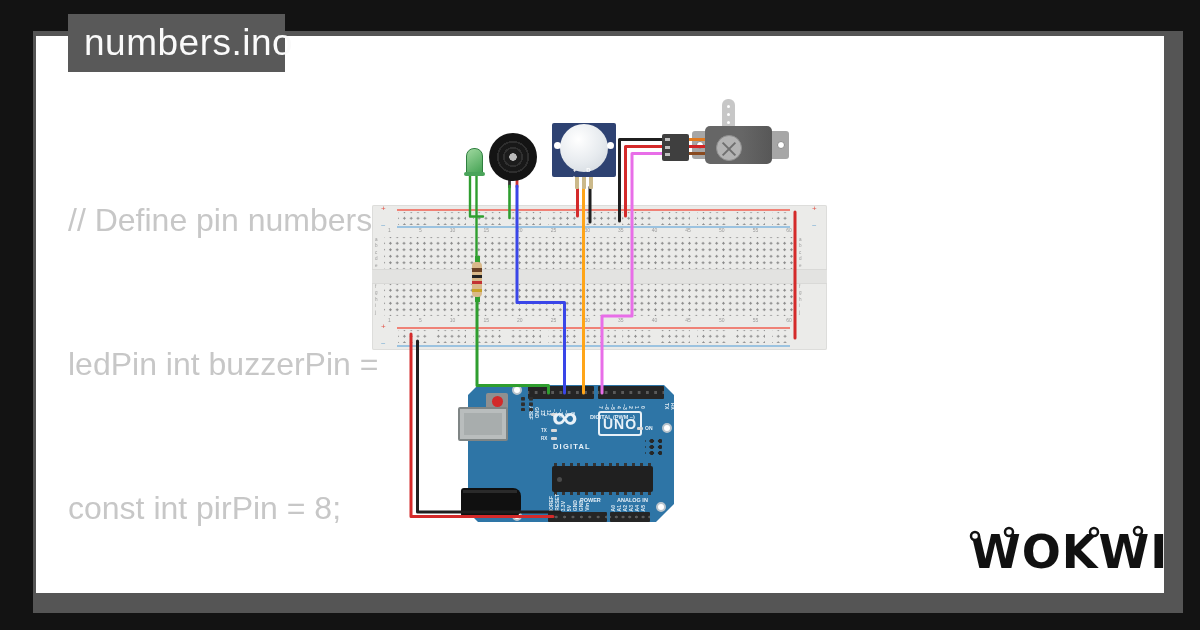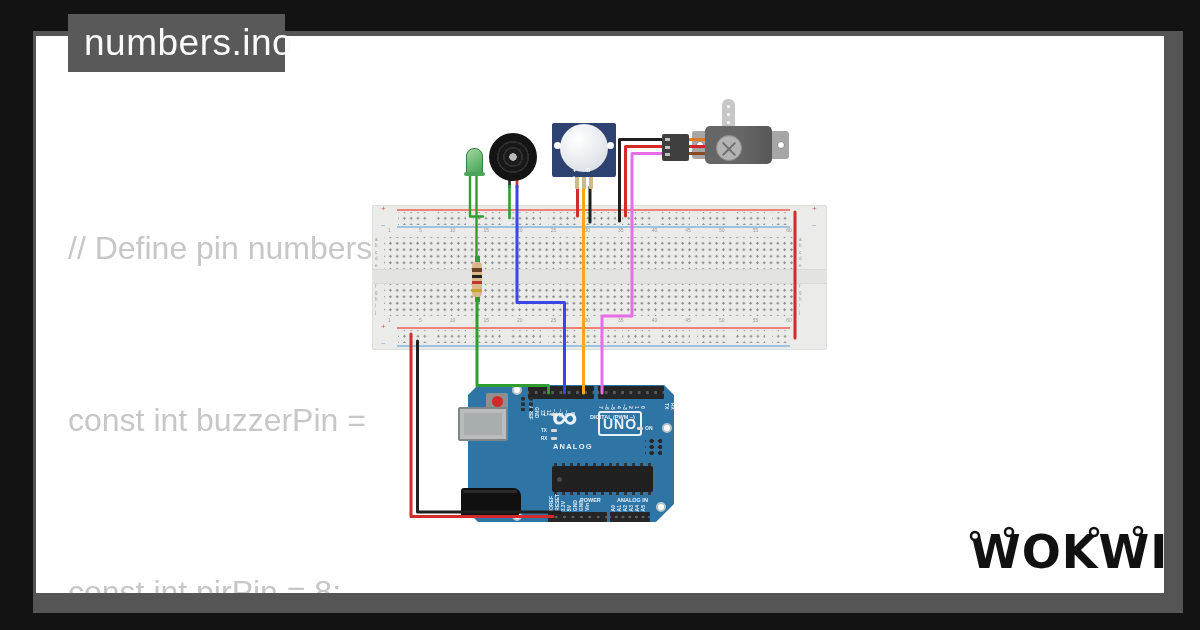--- a/index.html
+++ b/index.html
@@ -9,21 +9,21 @@
   .stage { position:relative; width:1200px; height:630px; background:#131313; }
   .canvas { left:36px; top:36px; width:1128px; height:557px; background:#ffffff; }
 
   
   .frame { background:#555555; z-index:40; }
   .tab { left:68px; top:14px; width:217px; height:58px; background:#595959; z-index:50; }
   .tab-label { color:#fafafa; font-size:37px; line-height:58px; padding-left:16px; letter-spacing:0.5px; }
 
   
   .code { left:68px; top:100px; z-index:1; color:#c7c7c7; font-size:32px; line-height:48px; white-space:pre; }
-  .code div { min-height:48px;margin-top:28px; }
+  .code div { min-height:48px; }
 
   
   .bb { left:372px; top:205px; width:455px; height:145px; background:#ebebe9; border-radius:2px;
         box-shadow:inset 0 0 0 1px #dddddb; z-index:2; }
   .bb .railline { height:2px; }
   .rail-holes { background-image:
       repeating-linear-gradient(90deg, transparent 0 30.6px, #ebebe9 30.6px 37.4px),
       radial-gradient(circle, #8f8f8f 1.15px, transparent 1.3px);
       background-size:auto, 6.8px 6.5px; background-position:0 0, 3px 3px; }
   .main-holes { background-image: radial-gradient(circle, #8a8a8a 1.2px, transparent 1.35px);
@@ -59,21 +59,21 @@
 </style>
 </head>
 <body>
 
 <div class="stage">
 
   <div class="abs canvas"></div>
 
   <div class="abs code">
     <div>// Define pin numbers</div>
-    <div>const int buzzerPin =</div>
+    <div>ledPin int buzzerPin =</div>
     <div>const int pirPin = 8;</div>
     
     
     
     
     
     
     
   </div>
 
@@ -194,21 +194,21 @@
     <div class="abs" style="left:49px; top:10px; width:16px; height:16px; background-image:radial-gradient(circle,#2e2e2e 2px, transparent 2.15px); background-size:8px 5.5px; background-position:2px 1px;"></div>
 
     <div class="abs boardtext" style="left:76px; top:27px; font-size:4.5px;">L</div>
     <div class="abs pill" style="left:83px; top:28px; width:6px; height:3px;"></div>
     <div class="abs boardtext" style="left:73px; top:43px; font-size:4.5px;">TX</div>
     <div class="abs pill" style="left:83px; top:44px; width:6px; height:3px;"></div>
     <div class="abs boardtext" style="left:73px; top:51px; font-size:4.5px;">RX</div>
     <div class="abs pill" style="left:83px; top:52px; width:6px; height:3px;"></div>
 
     <div class="abs boardtext" style="left:84px; top:14px; font-size:32px; transform:scaleX(1.12); transform-origin:left;">∞</div>
-    <div class="abs boardtext" style="left:85px; top:57px; font-size:7.5px; letter-spacing:1.2px;">ANALOG</div>
+    <div class="abs boardtext" style="left:85px; top:57px; font-size:7.5px; letter-spacing:1.2px;">DIGITAL</div>
     <div class="abs" style="left:130px; top:26px; width:44px; height:25px; border:2px solid #e8f1f8; border-radius:3px; display:flex; align-items:center; justify-content:center;">
       <span class="boardtext" style="font-size:14px; letter-spacing:1px;">UNO</span>
     </div>
     <div class="abs pill" style="left:169px; top:42px; width:6px; height:3px;"></div>
     <div class="abs boardtext" style="left:177px; top:40px; font-size:5px;">ON</div>
 
     <div class="abs" style="left:177px; top:52px; width:17px; height:18px; background-image:radial-gradient(circle,#262626 2px, transparent 2.15px); background-size:8.5px 6px; background-position:2.5px 1px;"></div>
 
     <div class="abs chip" style="left:84px; top:81px; width:101px; height:26px; background:#202020; border-radius:2px;">
       <div class="abs" style="left:5px; top:10.5px; width:5px; height:5px; border-radius:50%; background:#4a4a4a;"></div>

